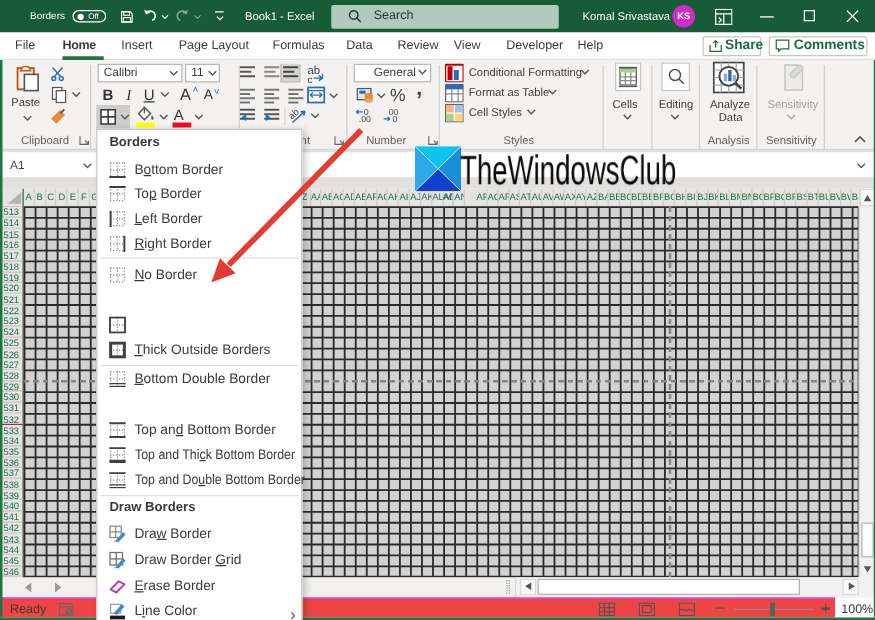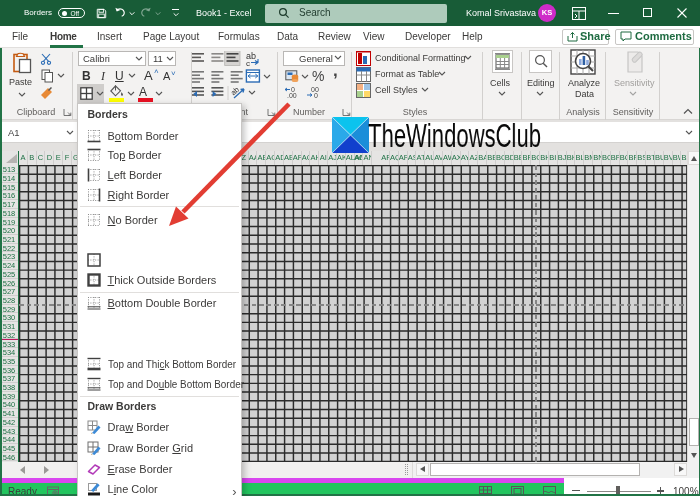--- a/index.html
+++ b/index.html
@@ -18,21 +18,21 @@
 #fxrow{position:absolute;left:0;top:122px;width:700px;height:21px;background:#fff;border-bottom:1px solid #d4d2d0}
 
 #chead{position:absolute;left:0;top:151px;width:687px;height:14px;background:#e5e4e3;overflow:hidden}
 .ch{position:absolute;top:0;height:14px;font-size:7.5px;color:#1d7044;text-align:center;line-height:14px;overflow:hidden;border-right:1px solid #cfcecd}
 .rh{position:absolute;left:0;width:18px;font-size:7.5px;color:#1d7044;text-align:center;line-height:9px;border-bottom:1px solid #cfcecd;background:#e5e4e3}
 #grid{position:absolute;left:18.5px;top:165px;width:668.5px;height:297px;background-color:#d2d2d2}
 #rowhead{position:absolute;left:0;top:165px;width:18.5px;height:297px;background:#be185d;border-right:1.6px solid #217346}
 
 #vscroll{position:absolute;left:687px;top:151px;width:13px;height:311px;background:#f1f1f1;border-left:1px solid #dcdad8}
 #sheetrow{position:absolute;left:0;top:462px;width:700px;height:15.5px;background:#f1f0ef}
-#status{position:absolute;left:0;top:477.5px;width:564px;height:16.5px;background:#22c55e;border-top:5px solid #d946ef;font-size:10px;color:#3b3a39}
+#status{position:absolute;left:0;top:477.5px;width:668px;height:16.5px;background:#ef4444;border-top:1px solid #d946ef;font-size:10px;color:#3b3a39}
 
 .menu{position:absolute;left:76.5px;top:102.5px;width:165px;height:394px;background:#fff;border:1px solid #c8c6c4;border-bottom:none;box-shadow:3px 2px 6px rgba(0,0,0,0.22)}
 .mhdr{position:absolute;left:10px;font-size:10.5px;font-weight:bold;color:#3b3a39;line-height:13px}
 .mitem{position:absolute;left:0;width:100%;height:20px;line-height:20px}
 .mhl{background:#cfcdcb}
 .mic{position:absolute;left:9px;top:3px}
 .mtx{position:absolute;left:30px;font-size:11px;color:#3b3a39;white-space:nowrap}
 .msep{position:absolute;left:2px;width:159px;height:1px;background:#e1dfdd}
 .msub{position:absolute;right:4px;top:380px;font-size:13px;color:#555}
 
@@ -756,20 +756,33 @@
           <line x1="1.5" y1="1" x2="1.5" y2="13" stroke="#8a8a8a" stroke-dasharray="1,1.4"></line>
           <line x1="12.5" y1="1" x2="12.5" y2="13" stroke="#8a8a8a" stroke-dasharray="1,1.4"></line>
           <line x1="1" y1="7" x2="13" y2="7" stroke="#8a8a8a" stroke-dasharray="1,1.4"></line>
           <line x1="7" y1="1" x2="7" y2="13" stroke="#8a8a8a" stroke-dasharray="1,1.4"></line>
           <line x1="0.5" y1="10.8" x2="13.5" y2="10.8" stroke="#404040"></line>
           <line x1="0.5" y1="13" x2="13.5" y2="13" stroke="#404040"></line>
         </svg>
       </span>
       <span class="mtx"><u>B</u>ottom Double Border</span>
     </div>
+    <div class="mitem" style="top:230.5px">
+      <span class="mic">
+        <svg width="14" height="14" viewBox="0 0 14 14">
+          <line x1="1.5" y1="1" x2="1.5" y2="13" stroke="#8a8a8a" stroke-dasharray="1,1.4"></line>
+          <line x1="12.5" y1="1" x2="12.5" y2="13" stroke="#8a8a8a" stroke-dasharray="1,1.4"></line>
+          <line x1="1" y1="7" x2="13" y2="7" stroke="#8a8a8a" stroke-dasharray="1,1.4"></line>
+          <line x1="7" y1="1" x2="7" y2="13" stroke="#8a8a8a" stroke-dasharray="1,1.4"></line>
+          <line x1="0.5" y1="1.5" x2="13.5" y2="1.5" stroke="#404040" stroke-width="1.6"></line>
+          <line x1="0.5" y1="12.5" x2="13.5" y2="12.5" stroke="#404040" stroke-width="1.6"></line>
+        </svg>
+      </span>
+      <span class="mtx">Top an<u>d</u> Bottom Border</span>
+    </div>
     <div class="mitem" style="top:250.5px">
       <span class="mic">
         <svg width="14" height="14" viewBox="0 0 14 14">
           <line x1="1.5" y1="1" x2="1.5" y2="13" stroke="#8a8a8a" stroke-dasharray="1,1.4"></line>
           <line x1="12.5" y1="1" x2="12.5" y2="13" stroke="#8a8a8a" stroke-dasharray="1,1.4"></line>
           <line x1="1" y1="7" x2="13" y2="7" stroke="#8a8a8a" stroke-dasharray="1,1.4"></line>
           <line x1="7" y1="1" x2="7" y2="13" stroke="#8a8a8a" stroke-dasharray="1,1.4"></line>
           <line x1="0.5" y1="1.5" x2="13.5" y2="1.5" stroke="#404040" stroke-width="1.4"></line>
           <line x1="0.5" y1="12" x2="13.5" y2="12" stroke="#404040" stroke-width="2.6"></line>
         </svg>

